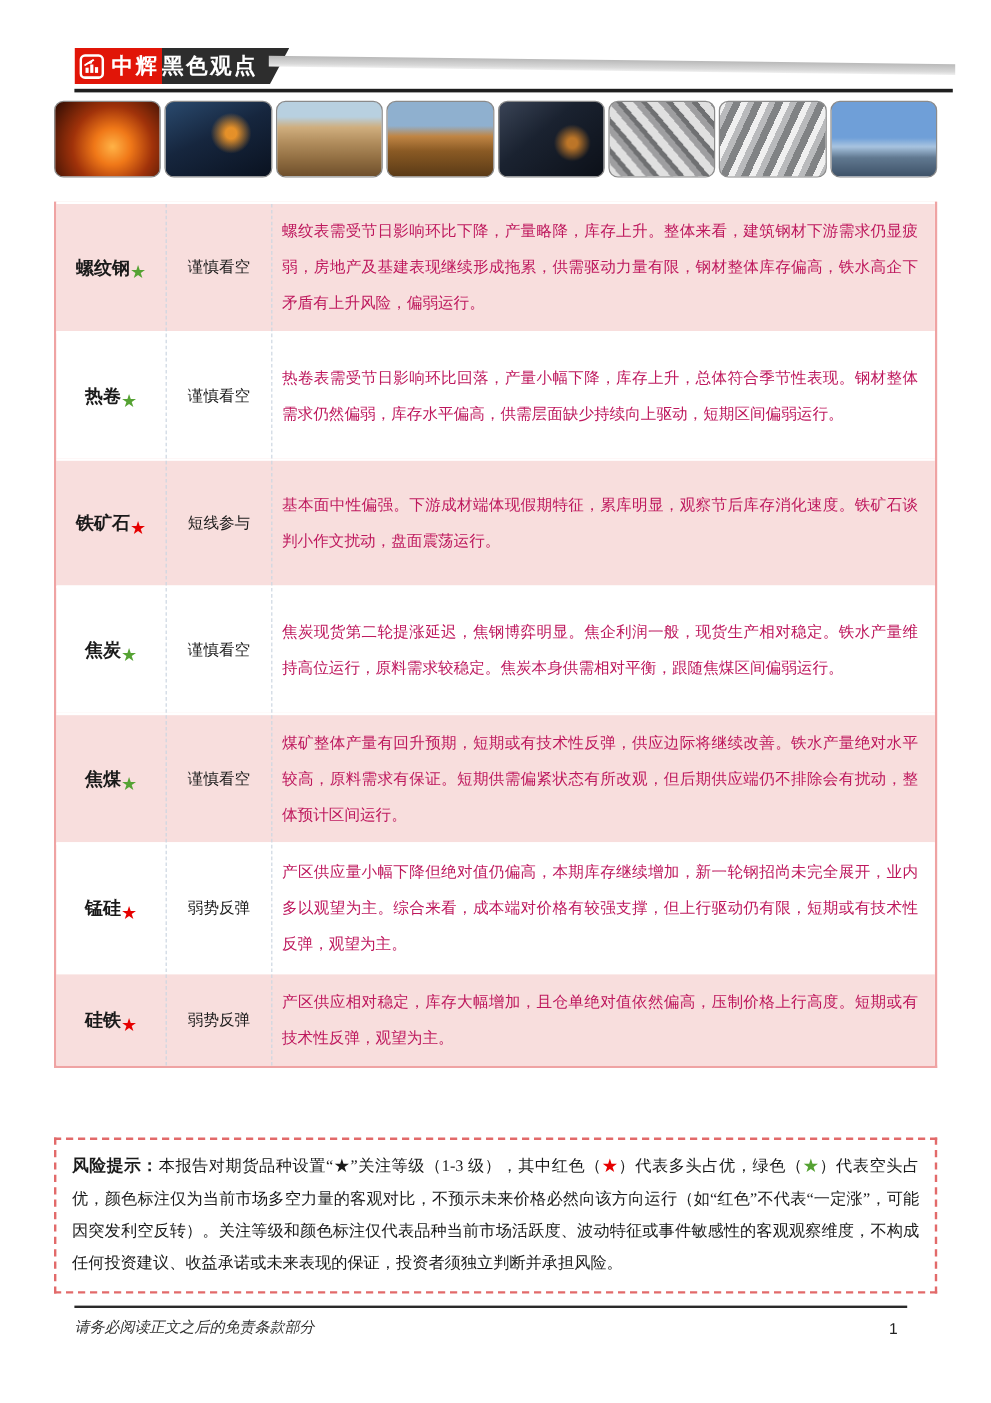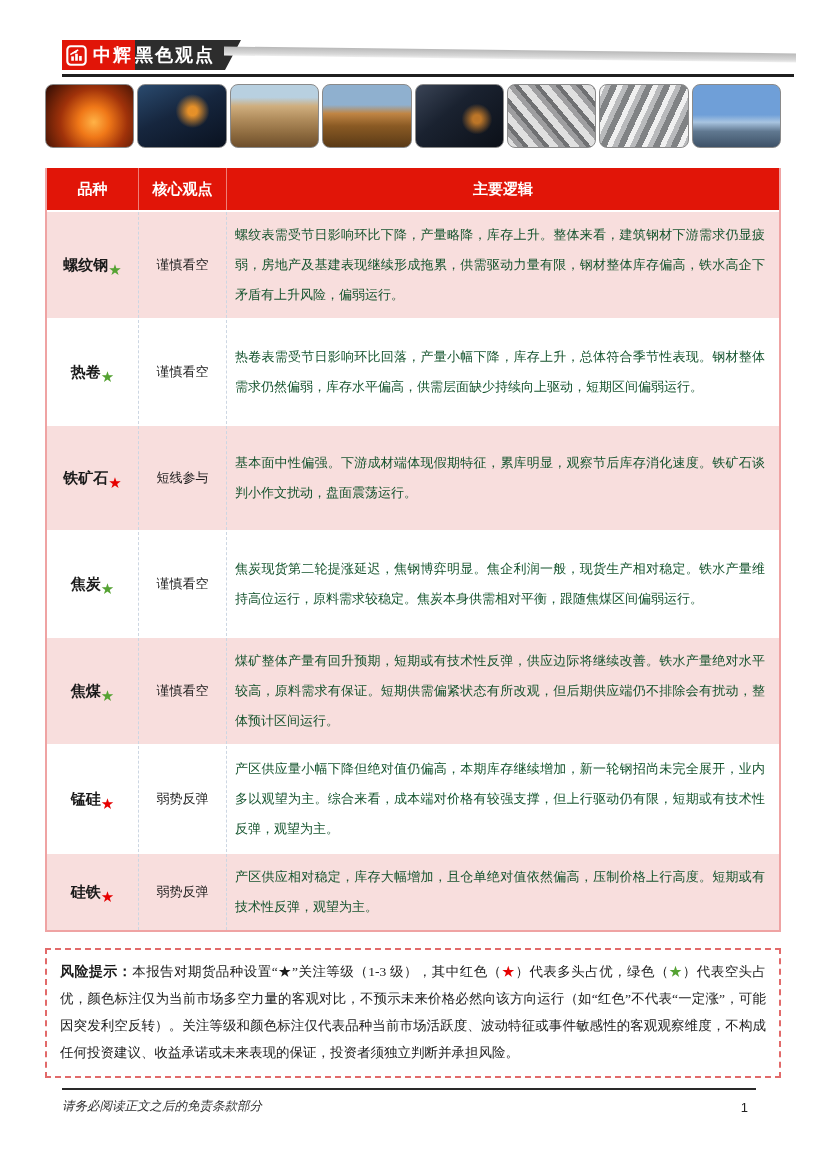--- a/index.html
+++ b/index.html
@@ -52,21 +52,21 @@
   .c2 { width:88px; }
   .c3 { flex:1; }
   .row .c1 { display:flex; align-items:center; justify-content:center;
              border-right:1px dashed #ccd6e2; }
   .row .c2 { display:flex; align-items:center; justify-content:center;
              border-right:1px dashed #ccd6e2; font-size:13px;
              font-family:"Liberation Serif","DejaVu Serif",serif; }
   .row .c3 { display:flex; align-items:center; padding:8px 14px 8px 8px; }
   .name { font-size:15px; font-weight:bold; font-family:"Liberation Serif","DejaVu Serif",serif; }
   .star { font-size:15px; margin-top:9px; line-height:1; }
-  .logic { font-size:13px; line-height:30px; text-align:justify; color:#14532d;
+  .logic { font-size:13px; line-height:30px; text-align:justify; color:#be185d;
            font-family:"Liberation Serif","DejaVu Serif",serif; }
   .r1{min-height:104px}.r2{min-height:106px}.r3{min-height:106px}.r4{min-height:106px}
   .r5{min-height:106px}.r6{min-height:102px}.r7{min-height:76px}
 
   
   .risk { position:absolute; left:45px; top:948px; width:736px; background:#ffffff;
           border:2px dashed #e26a6a; padding:8px 13px 10px 13px;
           font-size:13.5px; line-height:27px; text-align:justify;
           font-family:"Liberation Serif","DejaVu Serif",serif; }
   .risk b { font-family:"Liberation Sans","DejaVu Sans",sans-serif; font-size:14px; }
@@ -107,25 +107,20 @@
     <div class="photo"></div>
     <div class="photo"></div>
     <div class="photo"></div>
     <div class="photo"></div>
     <div class="photo"></div>
     <div class="photo"></div>
     <div class="photo"></div>
   </div>
 
   <div class="tbl">
-    <div class="tbl-head">
-      <div class="c c1">品种</div>
-      <div class="c c2">核心观点</div>
-      <div class="c c3">主要逻辑</div>
-    </div>
 
     <div class="row pink r1">
       <div class="c1">
         <span class="name">螺纹钢</span>
         <span class="star" style="color: rgb(85, 162, 51);">★</span>
       </div>
       <div class="c2">谨慎看空</div>
       <div class="c3">
           <div class="logic">螺纹表需受节日影响环比下降，产量略降，库存上升。整体来看，建筑钢材下游需求仍显疲弱，房地产及基建表现继续形成拖累，供需驱动力量有限，钢材整体库存偏高，铁水高企下矛盾有上升风险，偏弱运行。</div>
         </div>

